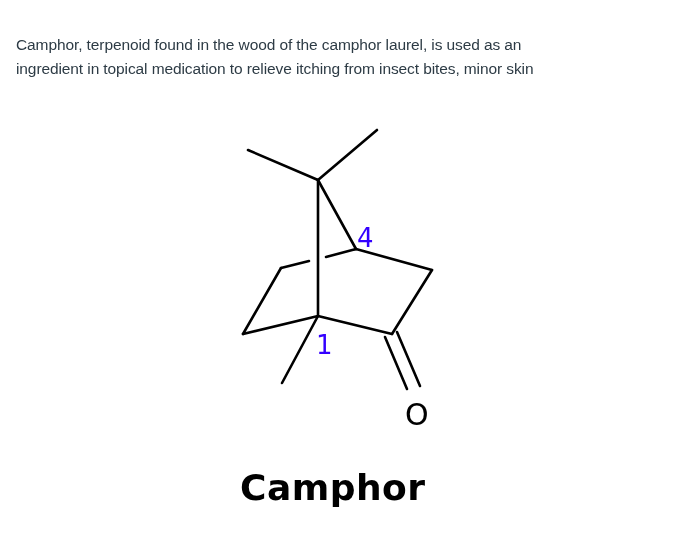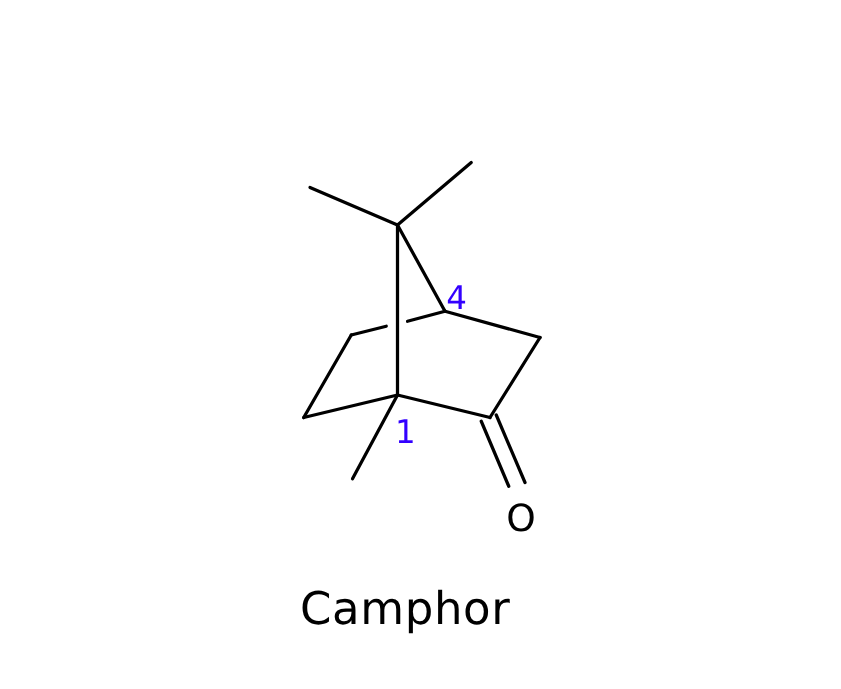--- a/index.html
+++ b/index.html
@@ -34,31 +34,33 @@
       top: 0;
       width: 673px;
       height: 551px;
     }
     .caption {
       position: absolute;
       left: 240px;
       top: 466px;
       width: 200px;
       font-family: "DejaVu Sans", sans-serif;
-      font-weight: normal;
+      font-weight: bold;
       font-size: 36px;
       line-height: 44px;
       color: #000000;
       letter-spacing: 0.5px;
     }
   </style>
 </head>
 <body>
 
 <div class="question">
+  <span class="line">Camphor, terpenoid found in the wood of the camphor laurel, is used as an</span>
+  <span class="line">ingredient in topical medication to relieve itching from insect bites, minor skin</span>
 </div>
 
 <svg class="structure" viewBox="0 0 673 551" xmlns="http://www.w3.org/2000/svg">
   <g stroke="#000000" stroke-width="2.6" stroke-linecap="round" fill="none">
 
     <line x1="248" y1="150" x2="318" y2="180"></line>
     <line x1="318" y1="180" x2="377" y2="130"></line>
 
     <line x1="318" y1="180" x2="318" y2="316"></line>
 

